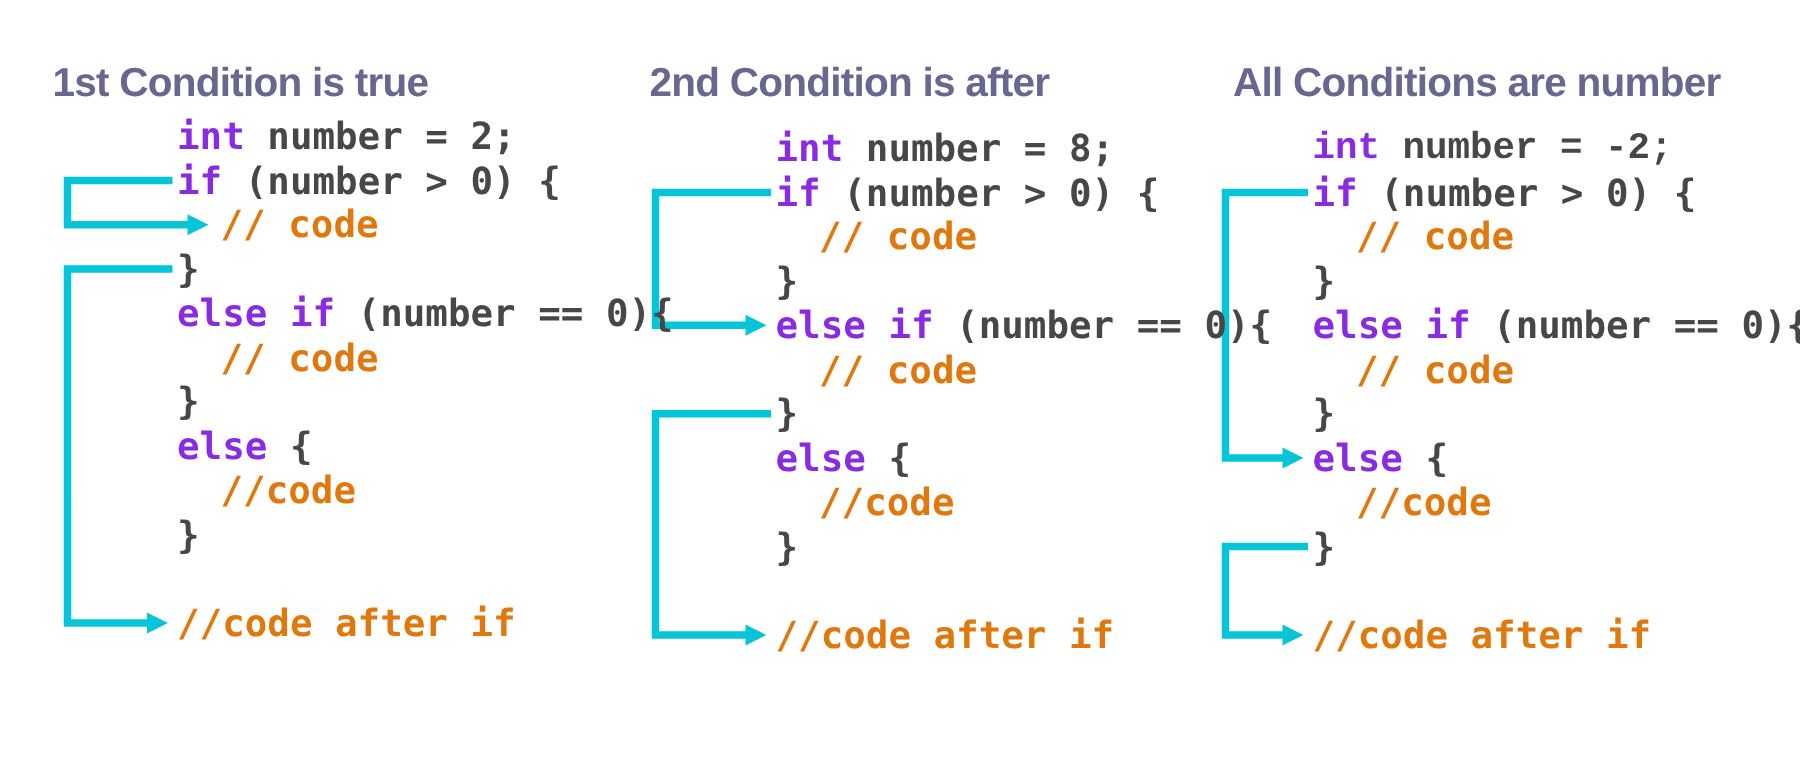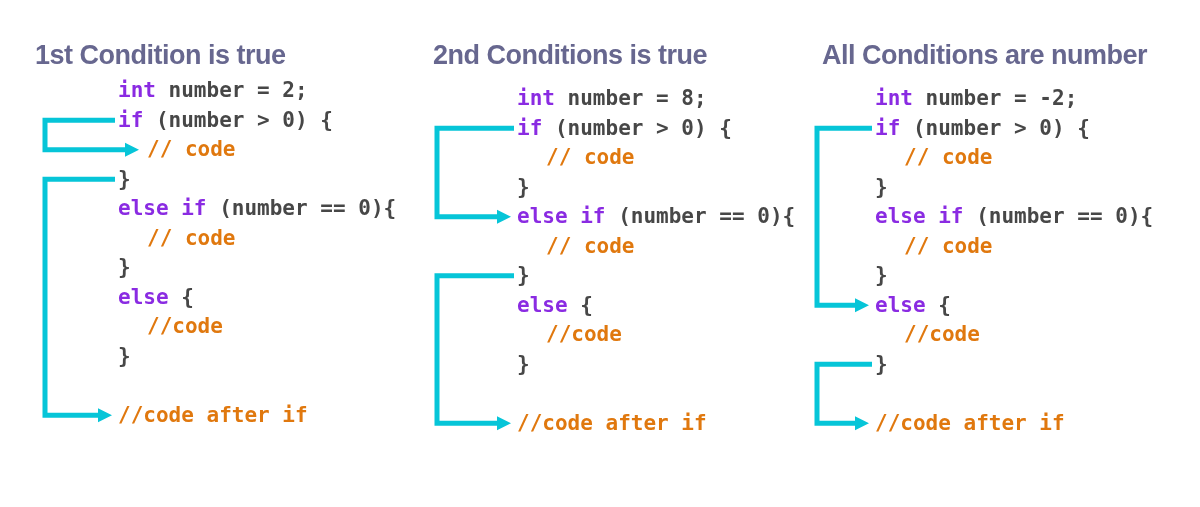--- a/index.html
+++ b/index.html
@@ -20,21 +20,21 @@
     font-size: 27px;
     font-weight: bold;
     letter-spacing: -0.5px;
     color: var(--title, #67678f);
     white-space: nowrap;
   }
   .code-line {
     position: absolute;
     height: 29.5px;
     line-height: 29.5px;
-    font-size: 21px;
+    font-size: 25px;
     font-weight: bold;
     white-space: pre;
   }
   .arrow-layer {
     position: absolute;
     left: 0; top: 0;
     width: 1200px; height: 507px;
   }
 </style>
 </head>
@@ -66,40 +66,40 @@
         <div class="code-line" style="left: 147px; top: 223.5px;"><span style="color: rgb(224, 120, 14);">// code</span></div>
         <div class="code-line" style="left: 118px; top: 253px;"><span style="color: rgb(71, 71, 71);">}</span></div>
         <div class="code-line" style="left: 118px; top: 282.5px;"><span style="color: rgb(138, 43, 226);">else</span><span style="color: rgb(71, 71, 71);"> {</span></div>
         <div class="code-line" style="left: 147px; top: 312px;"><span style="color: rgb(224, 120, 14);">//code</span></div>
         <div class="code-line" style="left: 118px; top: 341.5px;"><span style="color: rgb(71, 71, 71);">}</span></div>
         <div class="code-line" style="left: 118px; top: 371px;"></div>
         <div class="code-line" style="left: 118px; top: 400.5px;"><span style="color: rgb(224, 120, 14);">//code after if</span></div>
       </div>
   </section>
   <section class="panel">
-    <h2 class="panel-title" style="left: 433px;">2nd Conditions is true</h2>
+    <h2 class="panel-title" style="left: 433px;">2nd Condition is after</h2>
     <div class="code-block">
         <div class="code-line" style="left: 517px; top: 84px;"><span style="color: rgb(138, 43, 226);">int</span><span style="color: rgb(71, 71, 71);"> number = 8;</span></div>
         <div class="code-line" style="left: 517px; top: 113.5px;"><span style="color: rgb(138, 43, 226);">if</span><span style="color: rgb(71, 71, 71);"> (number &gt; 0) {</span></div>
         <div class="code-line" style="left: 546px; top: 143px;"><span style="color: rgb(224, 120, 14);">// code</span></div>
         <div class="code-line" style="left: 517px; top: 172.5px;"><span style="color: rgb(71, 71, 71);">}</span></div>
         <div class="code-line" style="left: 517px; top: 202px;"><span style="color: rgb(138, 43, 226);">else if</span><span style="color: rgb(71, 71, 71);"> (number == 0){</span></div>
         <div class="code-line" style="left: 546px; top: 231.5px;"><span style="color: rgb(224, 120, 14);">// code</span></div>
         <div class="code-line" style="left: 517px; top: 261px;"><span style="color: rgb(71, 71, 71);">}</span></div>
         <div class="code-line" style="left: 517px; top: 290.5px;"><span style="color: rgb(138, 43, 226);">else</span><span style="color: rgb(71, 71, 71);"> {</span></div>
         <div class="code-line" style="left: 546px; top: 320px;"><span style="color: rgb(224, 120, 14);">//code</span></div>
         <div class="code-line" style="left: 517px; top: 349.5px;"><span style="color: rgb(71, 71, 71);">}</span></div>
         <div class="code-line" style="left: 517px; top: 379px;"></div>
         <div class="code-line" style="left: 517px; top: 408.5px;"><span style="color: rgb(224, 120, 14);">//code after if</span></div>
       </div>
   </section>
   <section class="panel">
     <h2 class="panel-title" style="left: 822px;">All Conditions are number</h2>
     <div class="code-block">
-        <div class="code-line" style="left: 875px; top: 84px;"><span style="color: rgb(138, 43, 226);">int</span><span style="color: rgb(71, 71, 71);"> number = -2;</span></div>
+        <div class="code-line" style="left: 875px; top: 84px; font-family: Liberation Mono, monospace;"><span style="color: rgb(138, 43, 226);">int</span><span style="color: rgb(71, 71, 71);"> number = -2;</span></div>
         <div class="code-line" style="left: 875px; top: 113.5px;"><span style="color: rgb(138, 43, 226);">if</span><span style="color: rgb(71, 71, 71);"> (number &gt; 0) {</span></div>
         <div class="code-line" style="left: 904px; top: 143px;"><span style="color: rgb(224, 120, 14);">// code</span></div>
         <div class="code-line" style="left: 875px; top: 172.5px;"><span style="color: rgb(71, 71, 71);">}</span></div>
         <div class="code-line" style="left: 875px; top: 202px;"><span style="color: rgb(138, 43, 226);">else if</span><span style="color: rgb(71, 71, 71);"> (number == 0){</span></div>
         <div class="code-line" style="left: 904px; top: 231.5px;"><span style="color: rgb(224, 120, 14);">// code</span></div>
         <div class="code-line" style="left: 875px; top: 261px;"><span style="color: rgb(71, 71, 71);">}</span></div>
         <div class="code-line" style="left: 875px; top: 290.5px;"><span style="color: rgb(138, 43, 226);">else</span><span style="color: rgb(71, 71, 71);"> {</span></div>
         <div class="code-line" style="left: 904px; top: 320px;"><span style="color: rgb(224, 120, 14);">//code</span></div>
         <div class="code-line" style="left: 875px; top: 349.5px;"><span style="color: rgb(71, 71, 71);">}</span></div>
         <div class="code-line" style="left: 875px; top: 379px;"></div>

